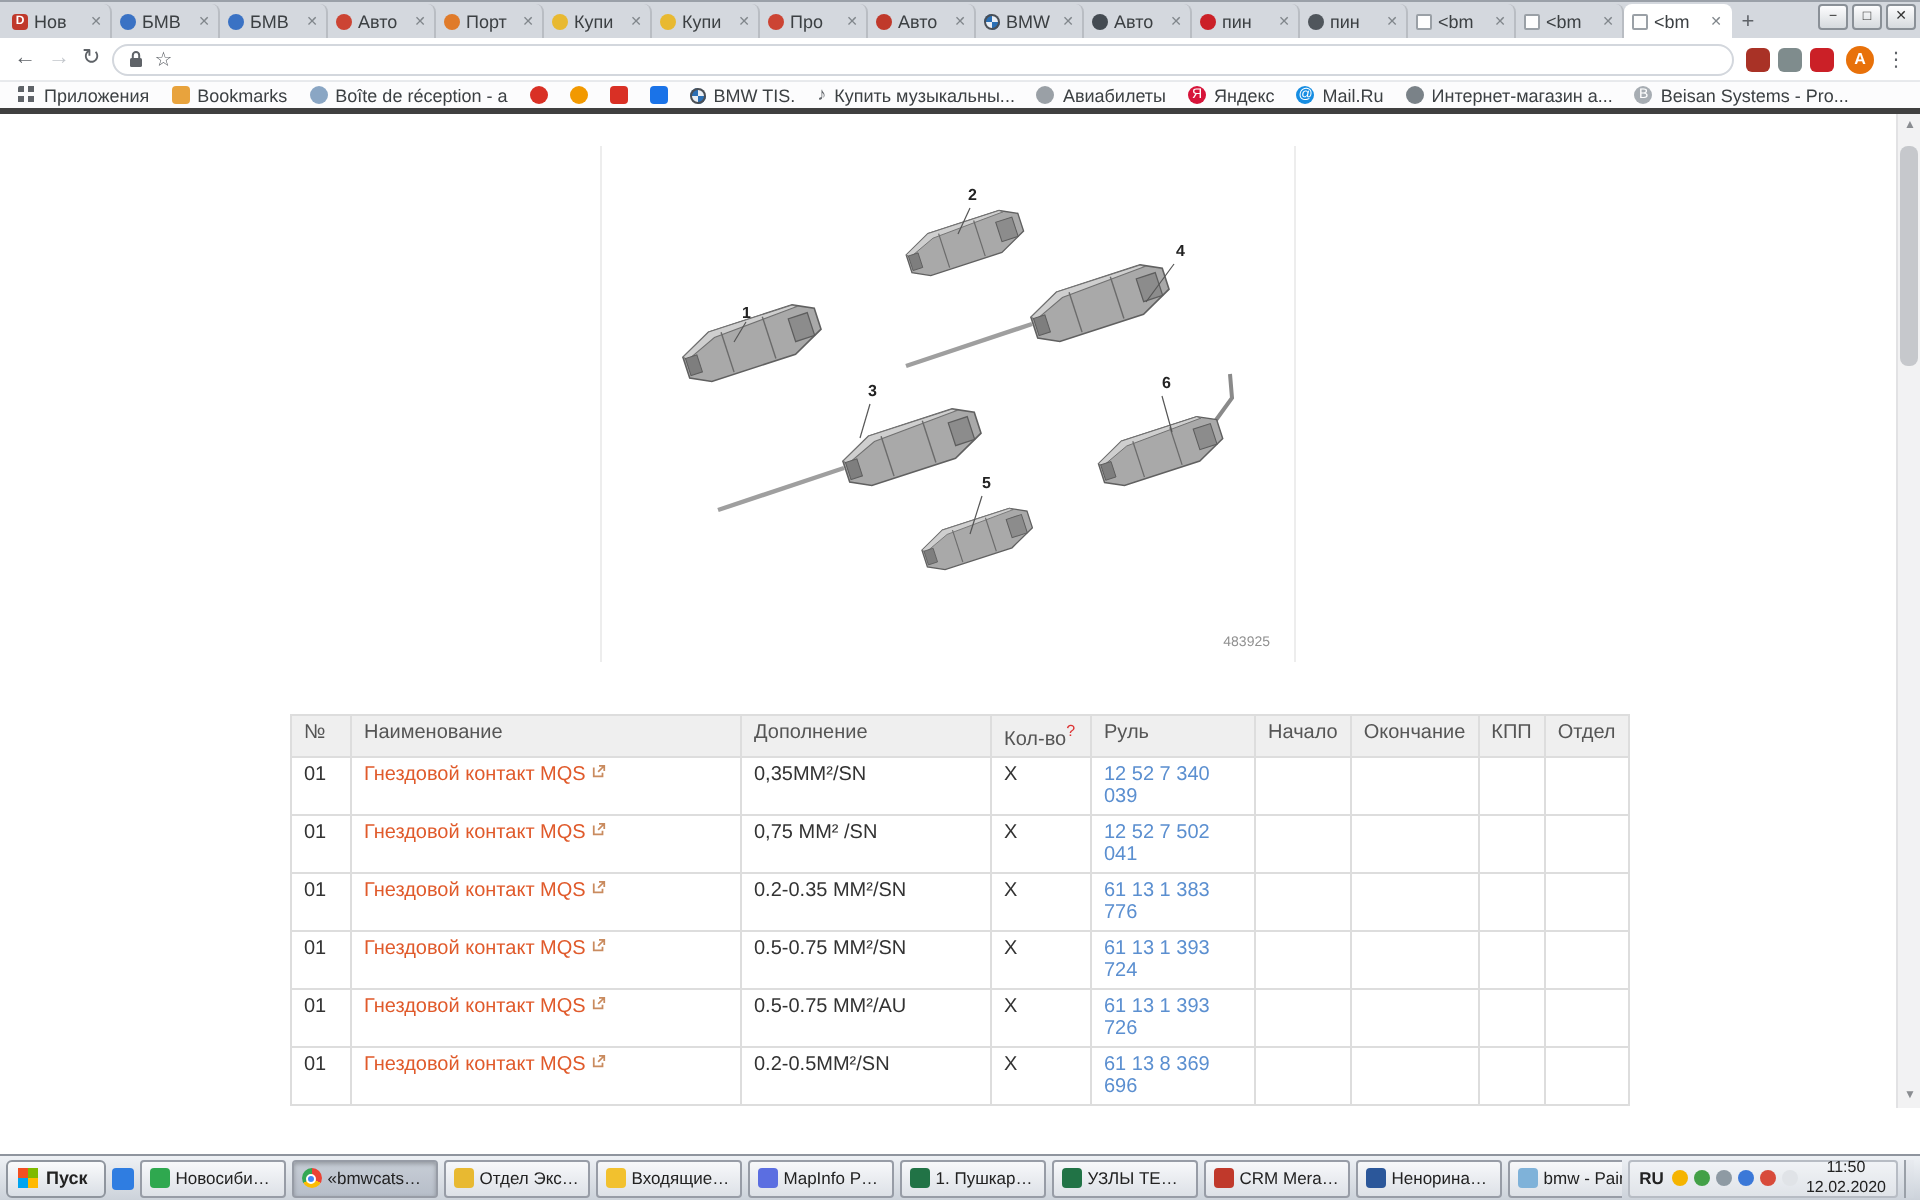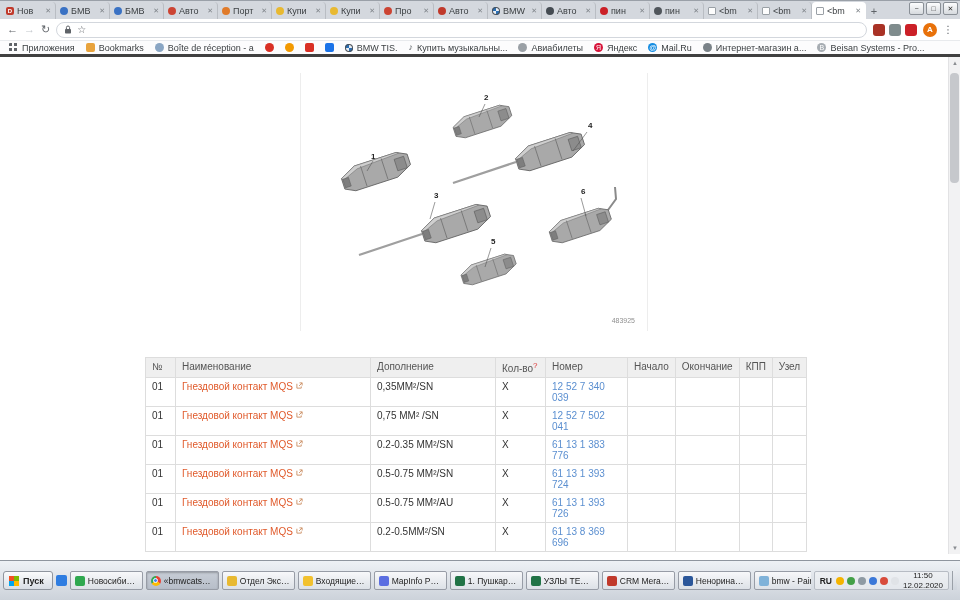--- a/index.html
+++ b/index.html
@@ -106,21 +106,21 @@
     position:absolute; top:57px; right:0; width:12px; bottom:23px;
     background:#f2f2f3; border-left:1px solid #e2e2e4;
   }
   .sb-btn { position:absolute; left:0; width:12px; height:12px; background:#f2f2f3;
     color:#8a8d91; font-size:6px; text-align:center; line-height:12px; }
   .sb-up { top:0; } .sb-down { bottom:0; }
   .sb-thumb { position:absolute; left:1px; width:9px; top:16px; height:110px; background:#c6c8cc; border-radius:4px; }
 
   
   .taskbar {
-    position:absolute; left:0; right:0; bottom:0; height:40px;
+    position:absolute; left:0; right:0; bottom:0; height:23px;
     background:linear-gradient(#eef1f5,#ccd2da); border-top:1px solid #8f959e;
     display:flex; align-items:center; gap:3px; padding:0 3px; font-size:9px; color:#222;
   }
   .startbtn {
     display:flex; align-items:center; gap:4px; height:19px; padding:0 8px 0 5px;
     border:1px solid #8f959e; border-radius:3px; background:linear-gradient(#fafbfc,#d9dee5);
     font-weight:bold; flex:none;
   }
   .winflag { width:10px; height:10px; display:grid; grid-template-columns:5px 5px; grid-template-rows:5px 5px; gap:0; }
   .winflag i { display:block; }
@@ -377,25 +377,25 @@
         <col style="width:62px">
           <col style="width:32px">
           <col style="width:34px">
       </colgroup>
       <thead>
           <tr id="parts-head">
             <th>№</th>
             <th>Наименование</th>
             <th>Дополнение</th>
             <th>Кол-во<span class="qhint">?</span></th>
-            <th>Номер</th>
+            <th>Руль</th>
             <th>Начало</th>
             <th>Окончание</th>
             <th>КПП</th>
-            <th>Узел</th>
+            <th>Отдел</th>
           </tr>
         </thead>
       <tbody id="parts-tbody">
           <tr>
             <td>01</td>
             <td><a class="name-link">Гнездовой контакт MQS<svg class="ext-ic" width="7" height="7" viewBox="0 0 8 8">
                   <path d="M1 2v5h5V5M4 1h3v3M7 1L3.5 4.5" stroke="currentColor" fill="none" stroke-width="1"></path>
                 </svg></a></td>
             <td>0,35MM²/SN</td>
             <td>X</td>

